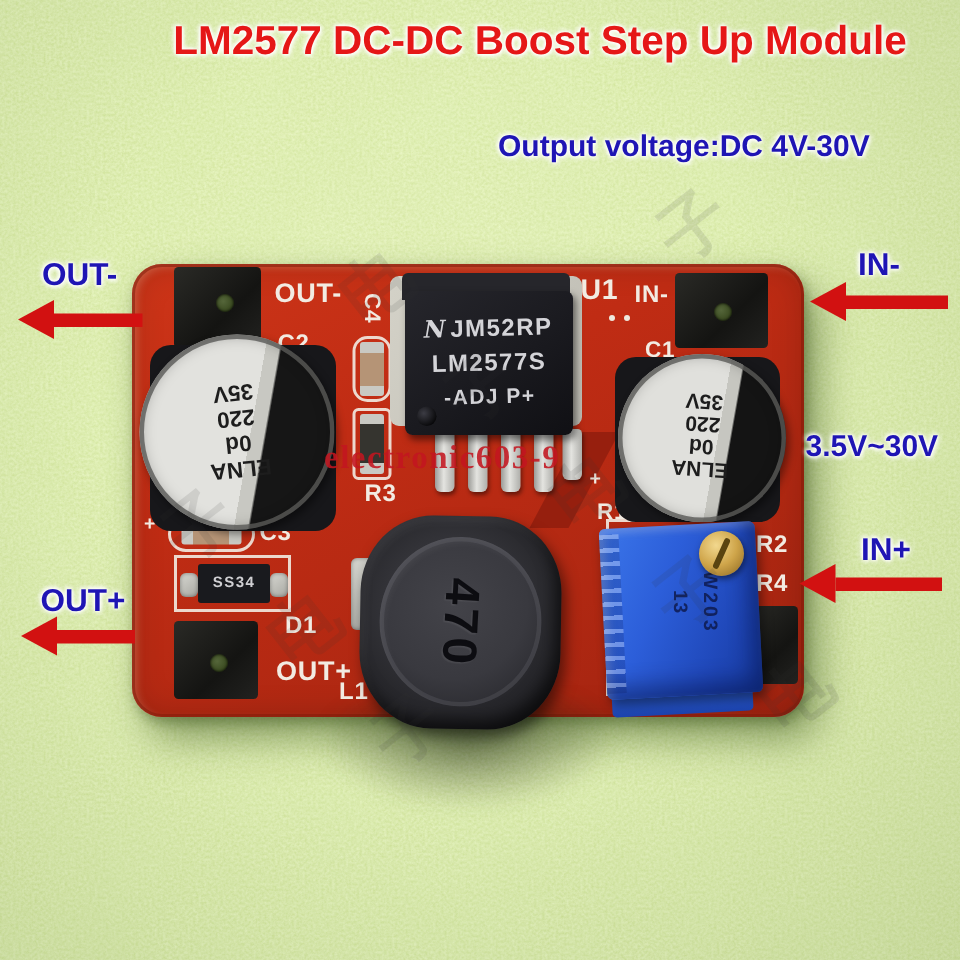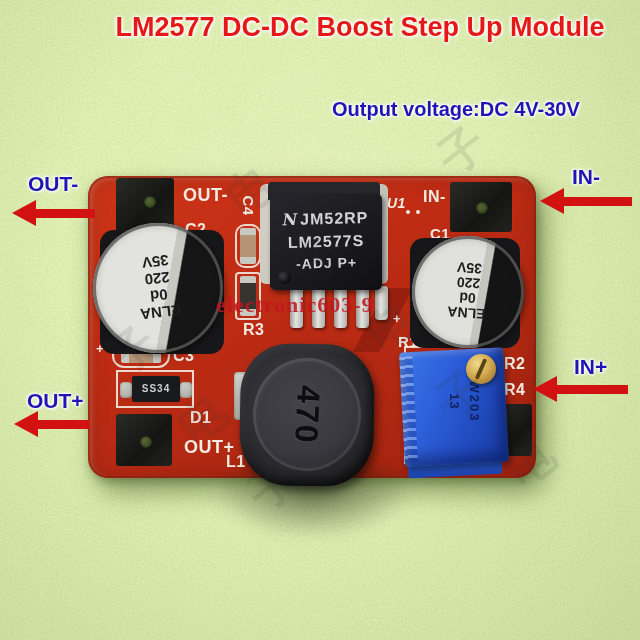--- a/index.html
+++ b/index.html
@@ -124,48 +124,49 @@
         <feColorMatrix in="n2" type="matrix" values="0.10 0 0 0 0.66  0.10 0 0 0 0.80  0.12 0 0 0 0.38  0 0 0 0.35 0"></feColorMatrix>
       </filter>
     </defs>
     <rect width="640" height="640" fill="#bcdc7f"></rect>
     <rect width="640" height="640" filter="url(#fabric)"></rect>
     <rect width="640" height="640" filter="url(#blotch)"></rect>
   </svg>
   <div class="vignette"></div>
 
   <div class="title">LM2577 DC-DC Boost Step Up Module</div>
-  <div class="spec" style="top:98px;">Output voltage:DC 4V-30V</div>
+  <div class="spec" style="top:87px;">Output voltage:DC 4V-30V</div>
 
   <div class="blue-label" style="left:28px;top:172px;font-size:21px;">OUT-</div>
   <div class="arrow" style="left:36px;top:209px;width:59px;"></div>
   <div class="blue-label" style="left:27px;top:389px;font-size:21px;">OUT+</div>
   <div class="arrow" style="left:38px;top:420px;width:52px;"></div>
 
   <div class="blue-label" style="left:572px;top:165px;font-size:21px;">IN-</div>
   <div class="arrow" style="left:564px;top:197px;width:68px;"></div>
+  <div class="blue-label" style="left:537px;top:287px;font-size:20px;">3.5V~30V</div>
   <div class="blue-label" style="left:574px;top:355px;font-size:21px;">IN+</div>
   <div class="arrow" style="left:557px;top:385px;width:71px;"></div>
 
   <div class="board">
 
     <div class="pad" style="left:28px;top:2px;width:58px;height:54px;"></div>
     <div class="hole" style="left:56px;top:20px;"></div>
     <div class="pad" style="left:362px;top:6px;width:62px;height:50px;"></div>
     <div class="hole" style="left:388px;top:26px;"></div>
     <div class="pad" style="left:28px;top:238px;width:56px;height:52px;"></div>
     <div class="hole" style="left:52px;top:260px;"></div>
     <div class="pad" style="left:410px;top:228px;width:34px;height:52px;"></div>
 
     <div class="trace"></div>
 
     <div class="silk" style="left:95px;top:10px;font-size:18px;">OUT-</div>
     <div class="silk" style="left:97px;top:46px;font-size:16px;">C2</div>
     <div class="silk" style="left:150px;top:22px;font-size:15px;transform:rotate(90deg);">C4</div>
-    <div class="silk" style="left:299px;top:20px;font-size:14px;font-style:italic;">U1</div>
+    <div class="silk" style="left:299px;top:8px;font-size:19px;">U1</div>
     <div class="silk" style="left:335px;top:13px;font-size:16px;">IN-</div>
     <div class="silk" style="left:342px;top:50px;font-size:15px;">C1</div>
     <div class="silk" style="left:155px;top:146px;font-size:16px;">R3</div>
     <div class="silk" style="left:85px;top:172px;font-size:16px;">C3</div>
     <div class="silk" style="left:102px;top:234px;font-size:16px;">D1</div>
     <div class="silk" style="left:96px;top:262px;font-size:18px;">OUT+</div>
     <div class="silk" style="left:138px;top:278px;font-size:16px;">L1</div>
     <div class="silk" style="left:310px;top:158px;font-size:15px;">R1</div>
     <div class="silk" style="left:416px;top:180px;font-size:16px;">R2</div>
     <div class="silk" style="left:416px;top:206px;font-size:16px;">R4</div>

